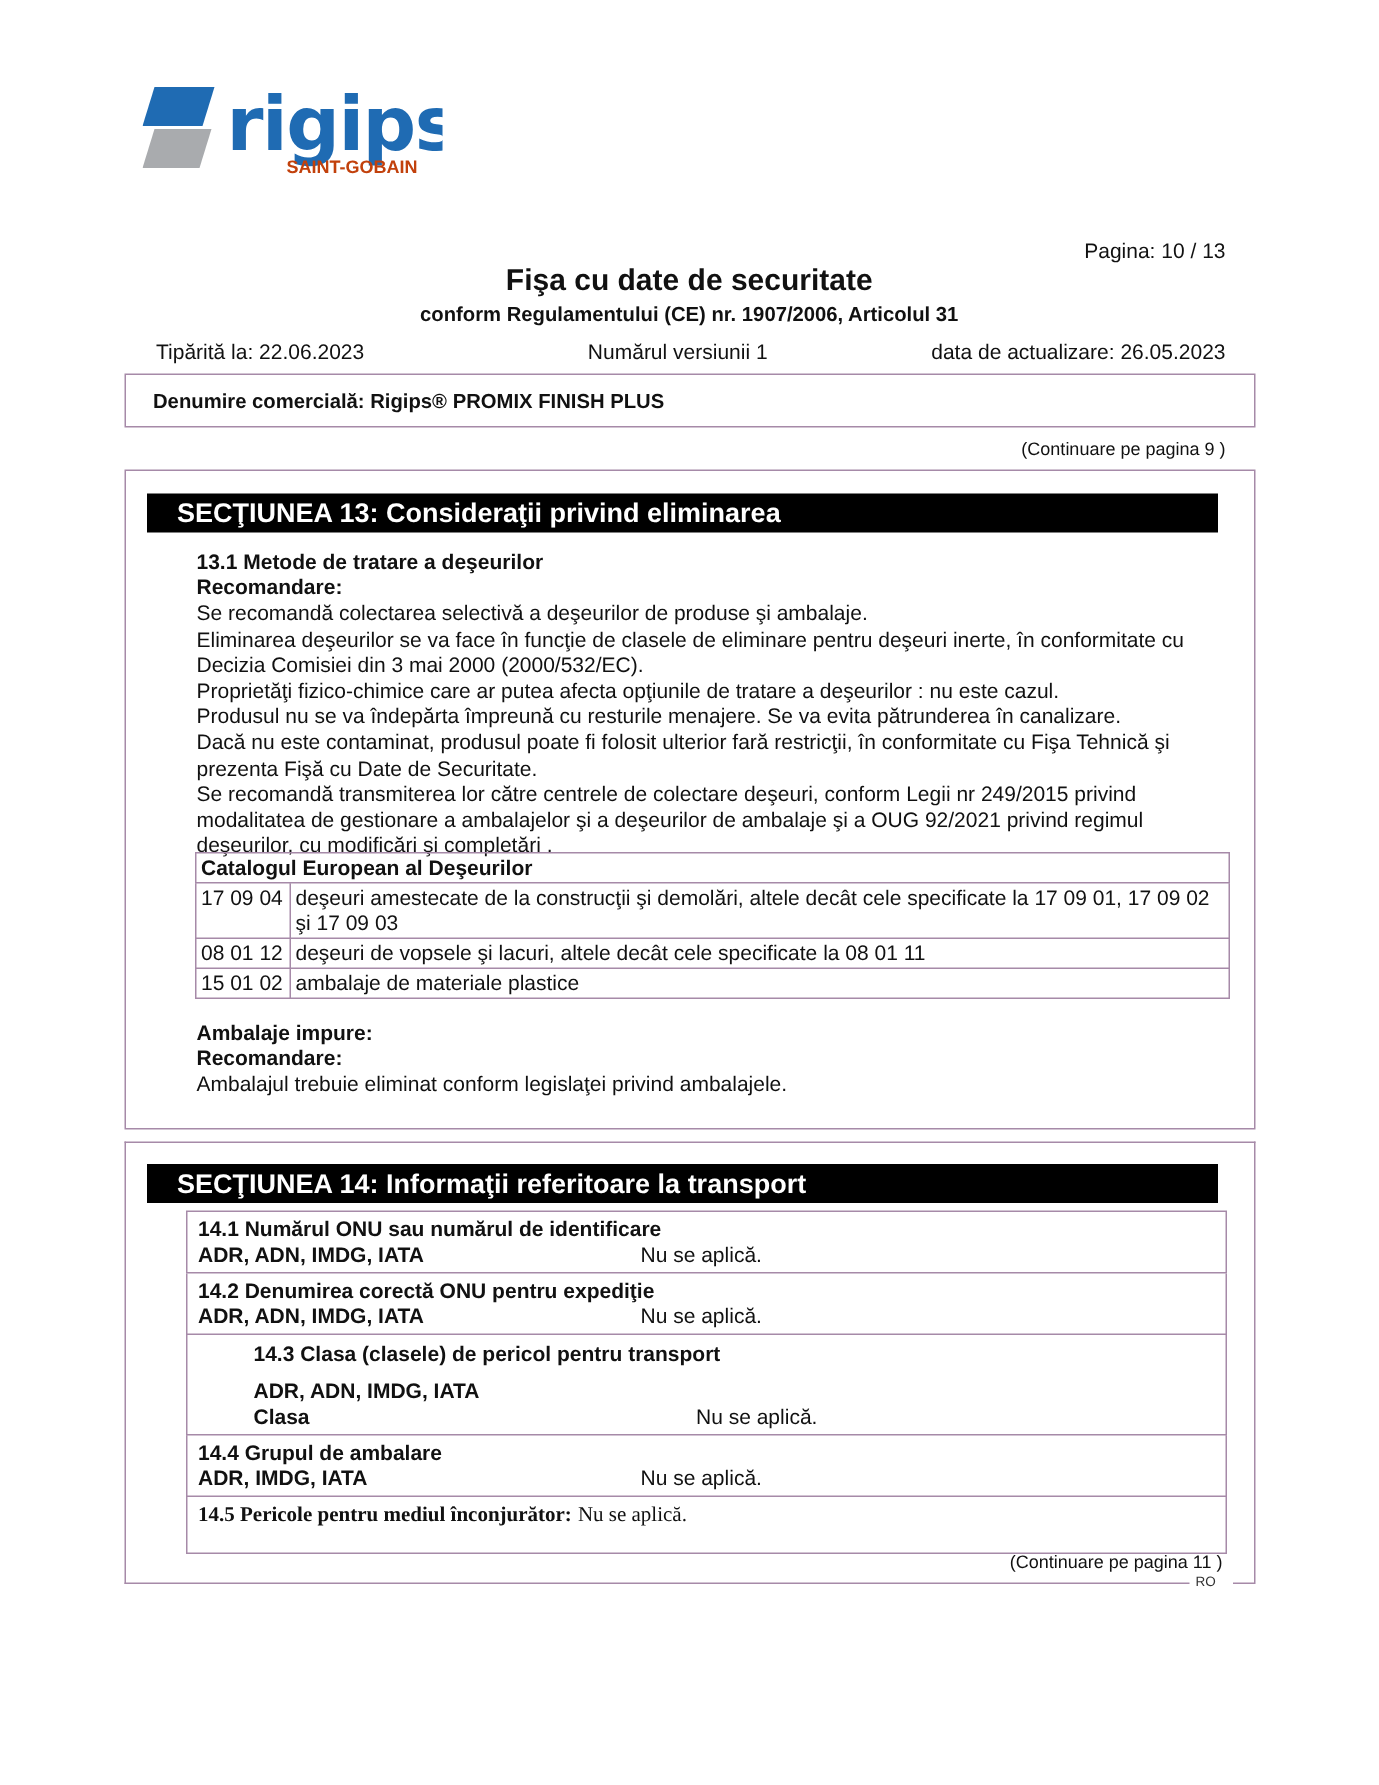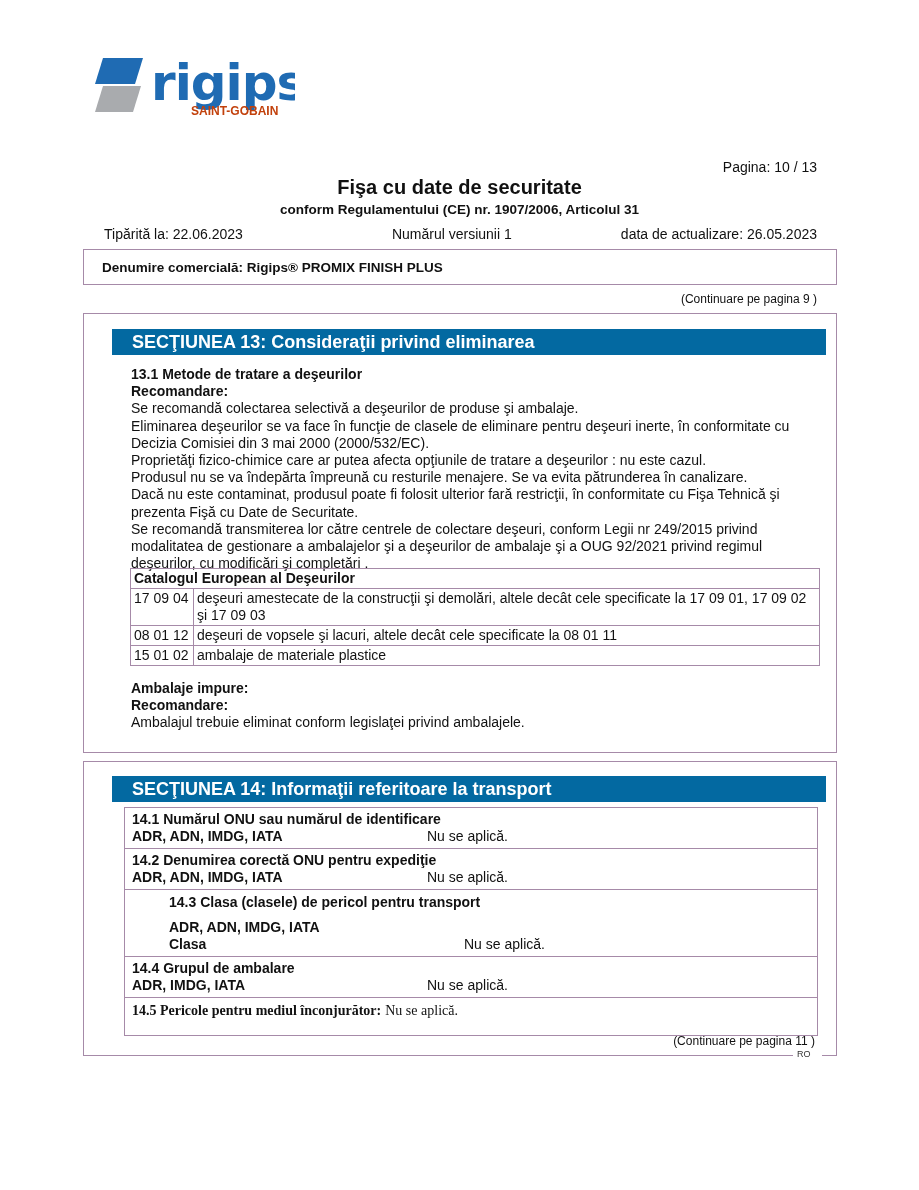--- a/index.html
+++ b/index.html
@@ -22,22 +22,22 @@
   .box { border: 1px solid #a68aa8; }
   .trade-box { left: 83px; top: 249px; width: 752px; height: 34px; }
   .trade-box .txt { position: absolute; left: 18px; top: 10px; font-size: 13.5px; font-weight: bold; }
 
   .cont-top { right: 102px; top: 292px; font-size: 12px; }
 
   .sec13 { left: 83px; top: 313px; width: 752px; height: 438px; }
   .sec14 { left: 83px; top: 761px; width: 752px; height: 294px; border-bottom: none; }
 
   .sec-header {
-    position: absolute; left: 28px; width: 714px; height: 26px;
-    background: #0369a1; color: #ffffff; font-weight: bold; font-size: 18px;
+    position: absolute; left: 14px; width: 714px; height: 26px;
+    background: #000000; color: #ffffff; font-weight: bold; font-size: 18px;
     line-height: 27px; padding-left: 20px; box-sizing: border-box;
   }
 
   .body-text { position: absolute; left: 47px; width: 692px; font-size: 14px; line-height: 17.2px; }
   .body-text p { margin: 0; }
   .bold { font-weight: bold; }
 
   table.cat {
     position: absolute; left: 46px; top: 254px; width: 690px;
     border-collapse: collapse; font-size: 14px;

